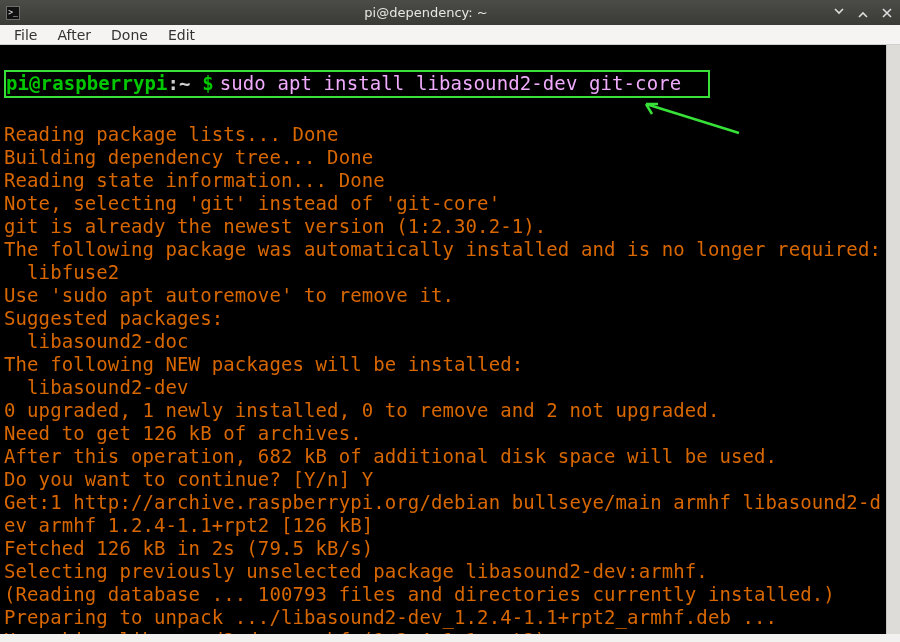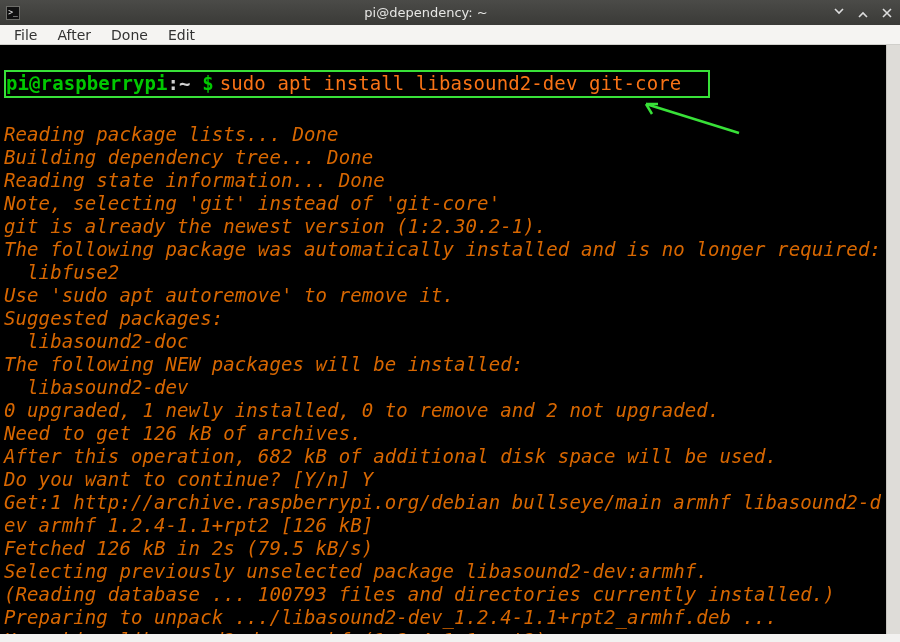--- a/index.html
+++ b/index.html
@@ -65,32 +65,32 @@
     font-family: "DejaVu Sans Mono", "Liberation Mono", monospace;
     font-size: 19px;
     line-height: 23px;
     padding: 2px 2px 2px 4px;
     white-space: pre;
     overflow-wrap: break-word;
     word-break: break-all;
     letter-spacing: 0.1px;
     overflow: hidden;
   }
-  .out-line { white-space: pre-wrap; font-style: italic; }
+  .out-line { white-space: pre-wrap; }
   .prompt-line {
     display: inline-flex; align-items: center;
     border: 2px solid #38e138;
     padding: 0 4px 1px 0;
     margin-bottom: 2px;
   }
   .prompt-user { color: #00c800; font-weight: bold; }
   .prompt-colon { color: #d0d0d0; font-weight: bold; }
   .prompt-path { color: #d0d0d0; font-weight: bold; }
   .prompt-dollar { color: #00c800; font-weight: bold; }
-  .cmd-text { color: #f97316; margin-left: 6px; }
+  .cmd-text { color: #f0abfc; margin-left: 6px; }
   .arrow-annot {
     position: relative;
     height: 0;
   }
   .arrow-annot svg {
     position: absolute;
     left: 630px; top: -2px;
     width: 110px; height: 40px;
     pointer-events: none;
   }

